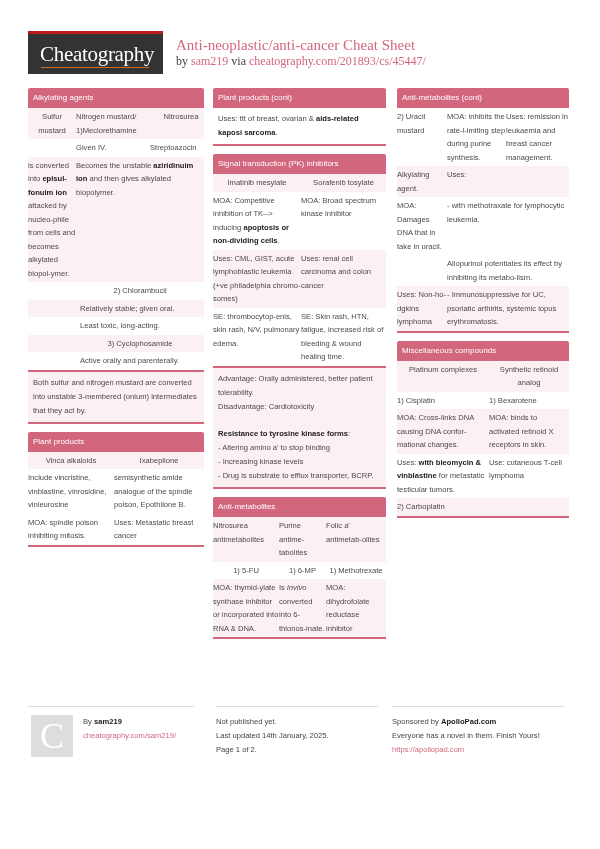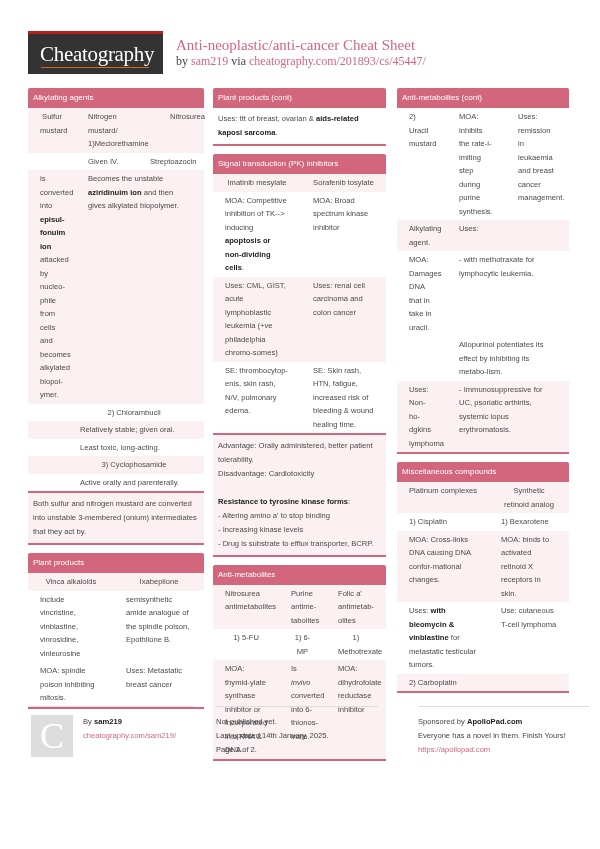--- a/index.html
+++ b/index.html
@@ -15,31 +15,31 @@
   .col { position: absolute; top: 88px; }
   .col1 { left: 28px; width: 176px; }
   .col2 { left: 213px; width: 173px; }
   .col3 { left: 397px; width: 172px; }
 
   .section { margin-bottom: 8px; border-bottom: 2px solid #d2667d; }
   .sec-head { background: #d2667d; color: #fff; font-size: 8px; height: 20px; line-height: 20px; padding-left: 5px; border-radius: 2px 2px 0 0; }
   .row { display: flex; font-size: 7.6px; line-height: 13.5px; color: #4a4a4a; padding: 2px 0; }
   .row.alt { background: #fbf0f2; }
   .row.w { background: #fff; }
-  .cell { padding: 0 12px; }
+  .cell { padding: 0 0; }
   .center { text-align: center; }
   .para { font-size: 7.6px; line-height: 14px; color: #4a4a4a; padding: 4px 5px; background: #fbf0f2; }
   b { color: #222; font-weight: bold; }
   i { font-style: italic; }
 
   .footer { position: absolute; top: 706px; left: 28px; width: 545px; }
   .fcol { position: absolute; top: 0; border-top: 1px solid #dddddd; padding-top: 8px; font-size: 7.6px; line-height: 14px; color: #444; }
   .fcol1 { left: 0; width: 166px; }
   .fcol2 { left: 188px; width: 162px; }
-  .fcol3 { left: 390px; width: 172px; }
+  .fcol3 { left: 364px; width: 172px; }
   .avatar { position: absolute; left: 3px; top: 8px; width: 42px; height: 42px; background: #dddddd; color: #fff; font-family: "Liberation Serif", serif; font-size: 36px; text-align: center; line-height: 42px; }
   .fcol1 .txt { margin-left: 55px; }
   .link { color: #d2667d; }
 </style>
 </head>
 <body>
 
 <div class="header">
   <div class="logo">
     <span class="logo-text">Cheatography</span>

